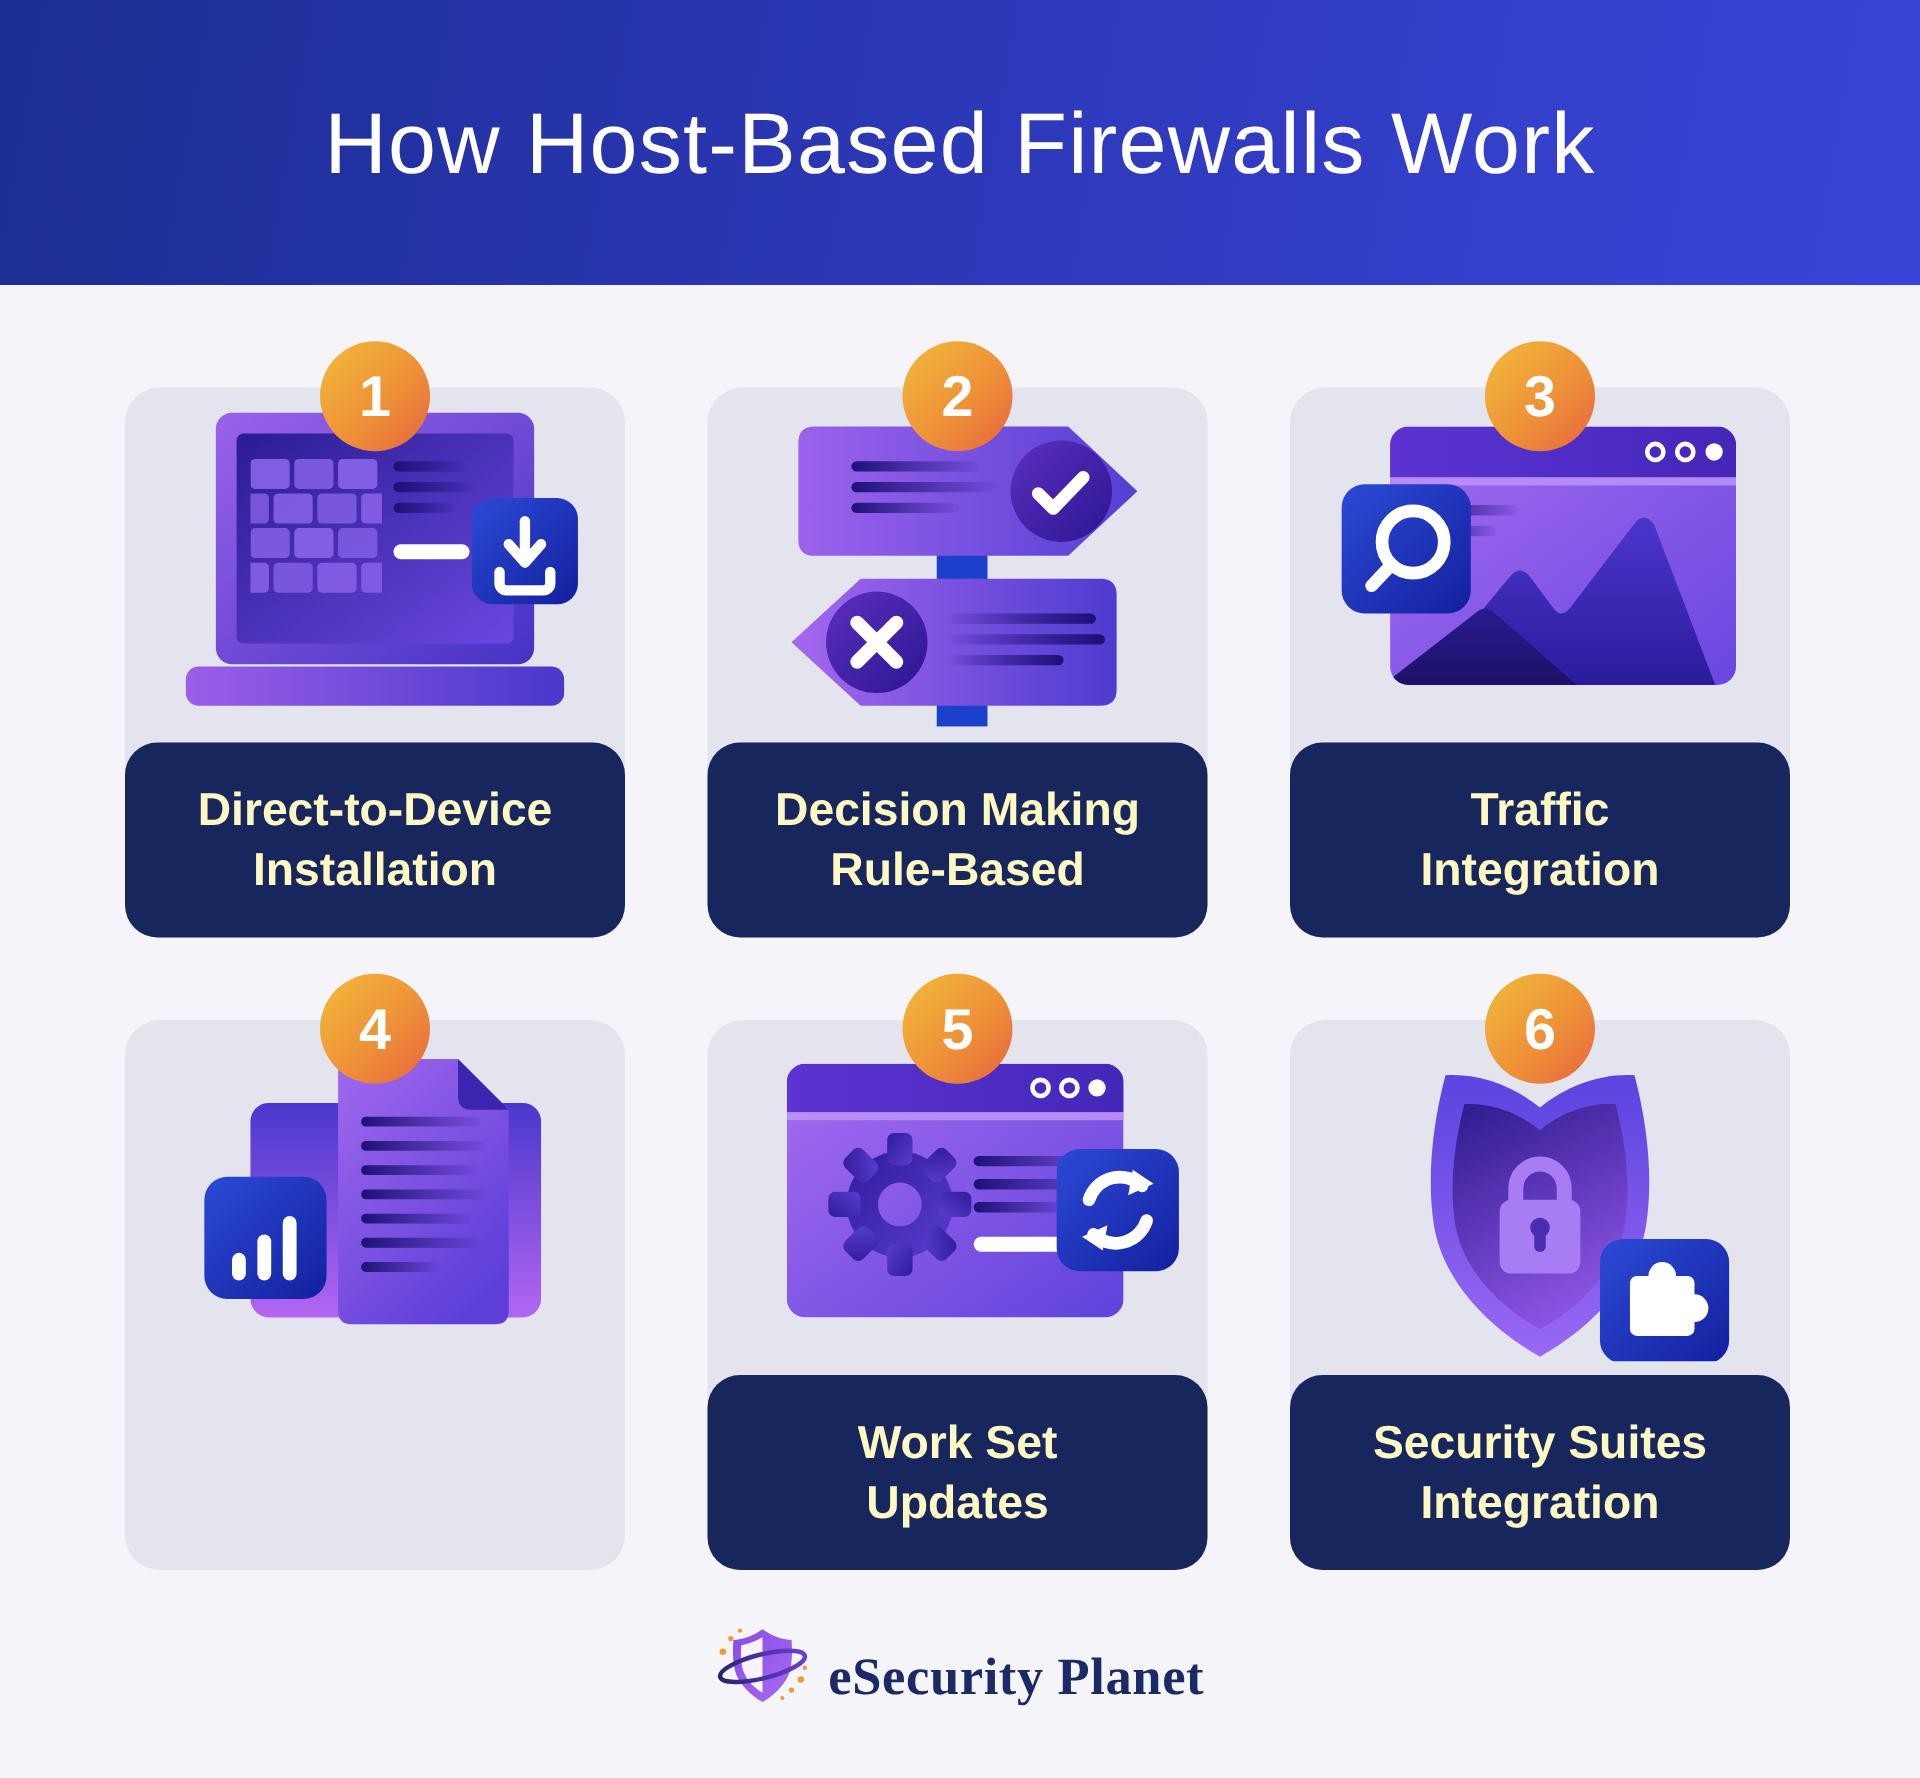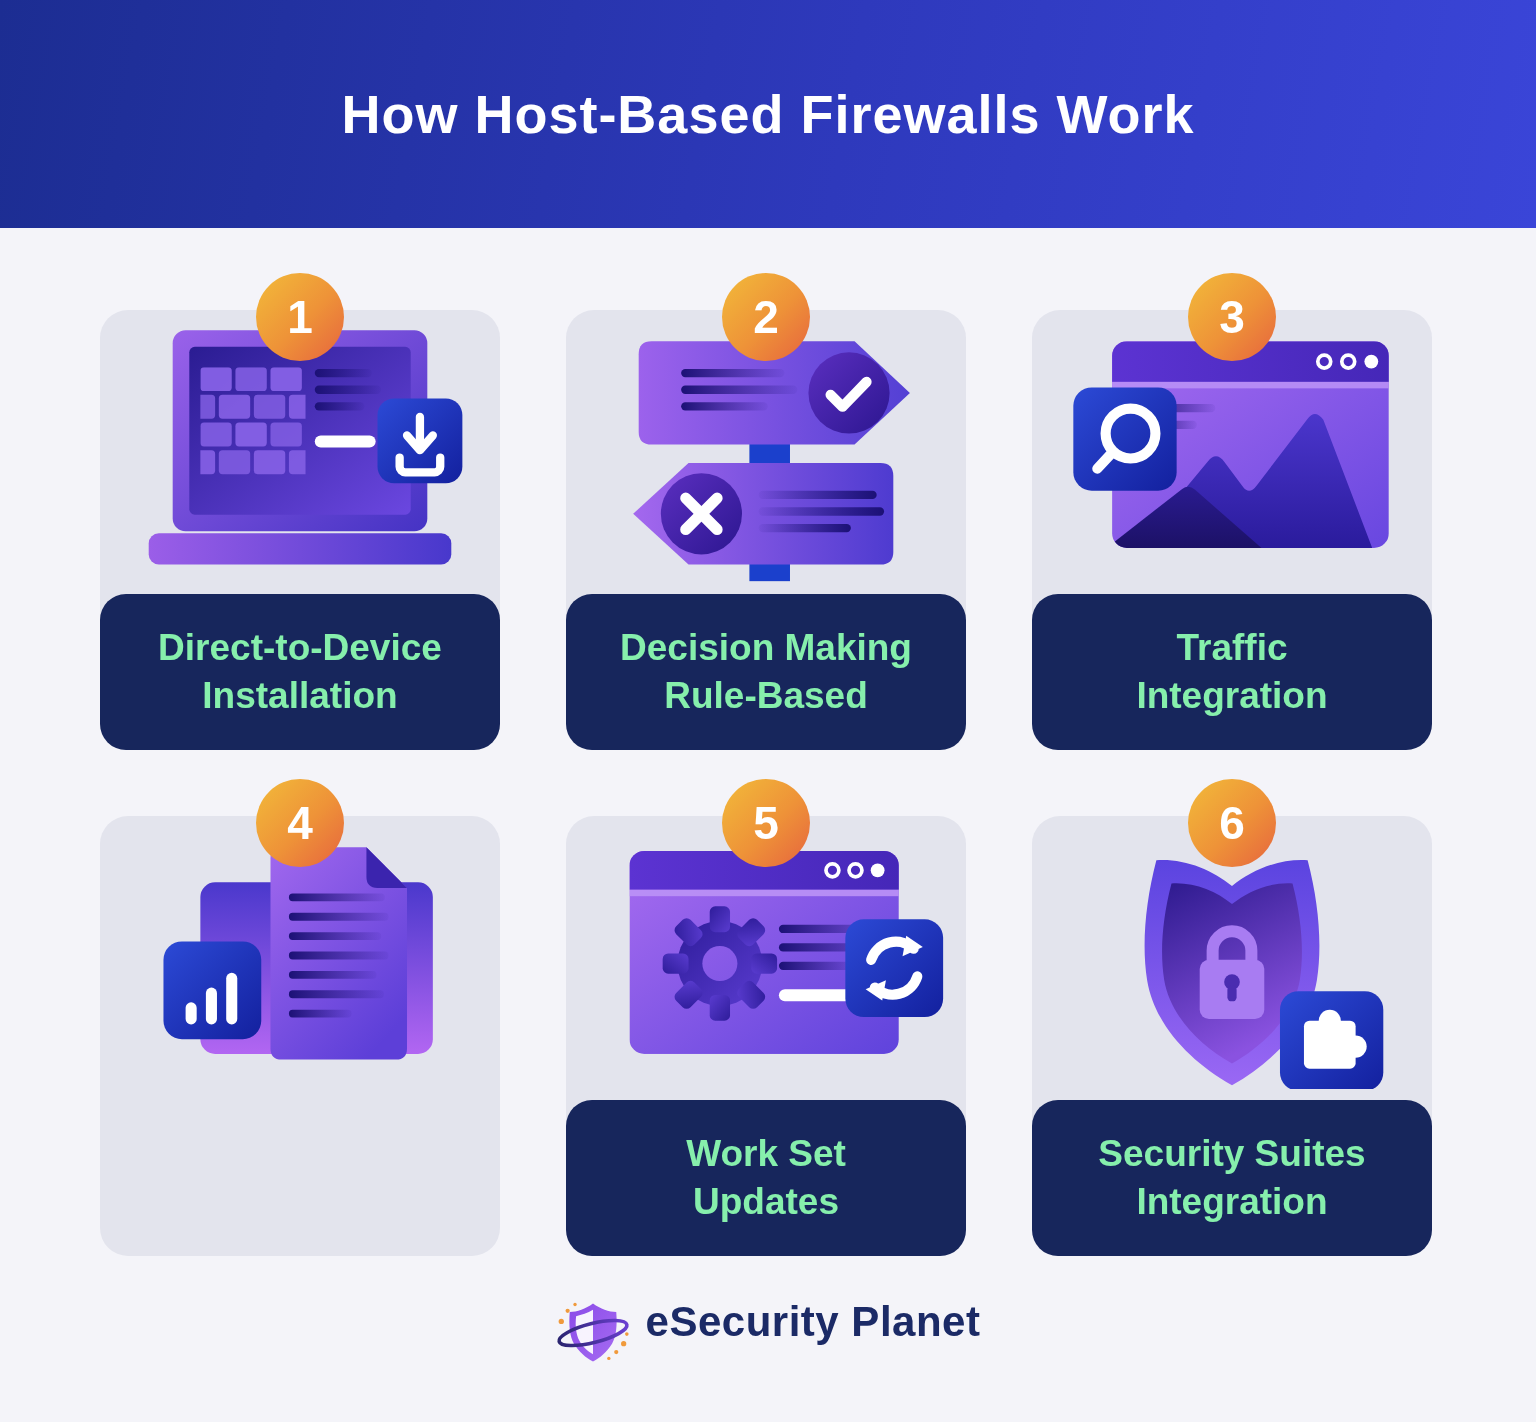--- a/index.html
+++ b/index.html
@@ -8,21 +8,21 @@
     background:#f4f4f9;overflow:hidden;
     font-family:"Liberation Sans", sans-serif;
   }
   
   .header{
     height:228px;width:100%;
     background:linear-gradient(100deg,#1c2d92 0%,#2e39bc 55%,#3a45d8 100%);
     display:flex;align-items:center;justify-content:center;
   }
   .header h1{
-    margin:0;color:#ffffff;font-size:54px;font-weight:700;letter-spacing:1px;
+    margin:0;color:#ffffff;font-size:69px;font-weight:400;letter-spacing:1px;
   }
   
   .grid{
     padding:82px 104px 0 100px;
     display:grid;grid-template-columns:repeat(3,1fr);
     column-gap:66px;row-gap:66px;
   }
   .card{
     position:relative;height:440px;border-radius:28px;background:#e3e4ed;
   }
@@ -37,25 +37,25 @@
     position:absolute;top:0;left:0;right:0;bottom:156px;
     display:flex;align-items:center;justify-content:center;
   }
   .illus svg{display:block;}
   .label{
     position:absolute;left:0;right:0;bottom:0;height:156px;border-radius:26px;
     background:#17265c;display:flex;flex-direction:column;
     align-items:center;justify-content:center;z-index:2;
   }
   .label span{
-    color:#86efac;font-size:37px;font-weight:700;line-height:1.3;text-align:center;
+    color:#fef9c3;font-size:37px;font-weight:700;line-height:1.3;text-align:center;
   }
   
   .footer{
-    margin-top:42px;display:flex;align-items:flex-start;justify-content:center;gap:16px;
+    margin-top:42px;display:flex;align-items:flex-end;justify-content:center;gap:16px;font-family:Liberation Serif, serif;
   }
   .brand-text{color:#1b2a66;font-size:42px;font-weight:800;letter-spacing:0.5px;}
 </style>
 </head>
 <body>
 
 <div class="page">
 
   <div class="header">
     <h1>How Host-Based Firewalls Work</h1>

